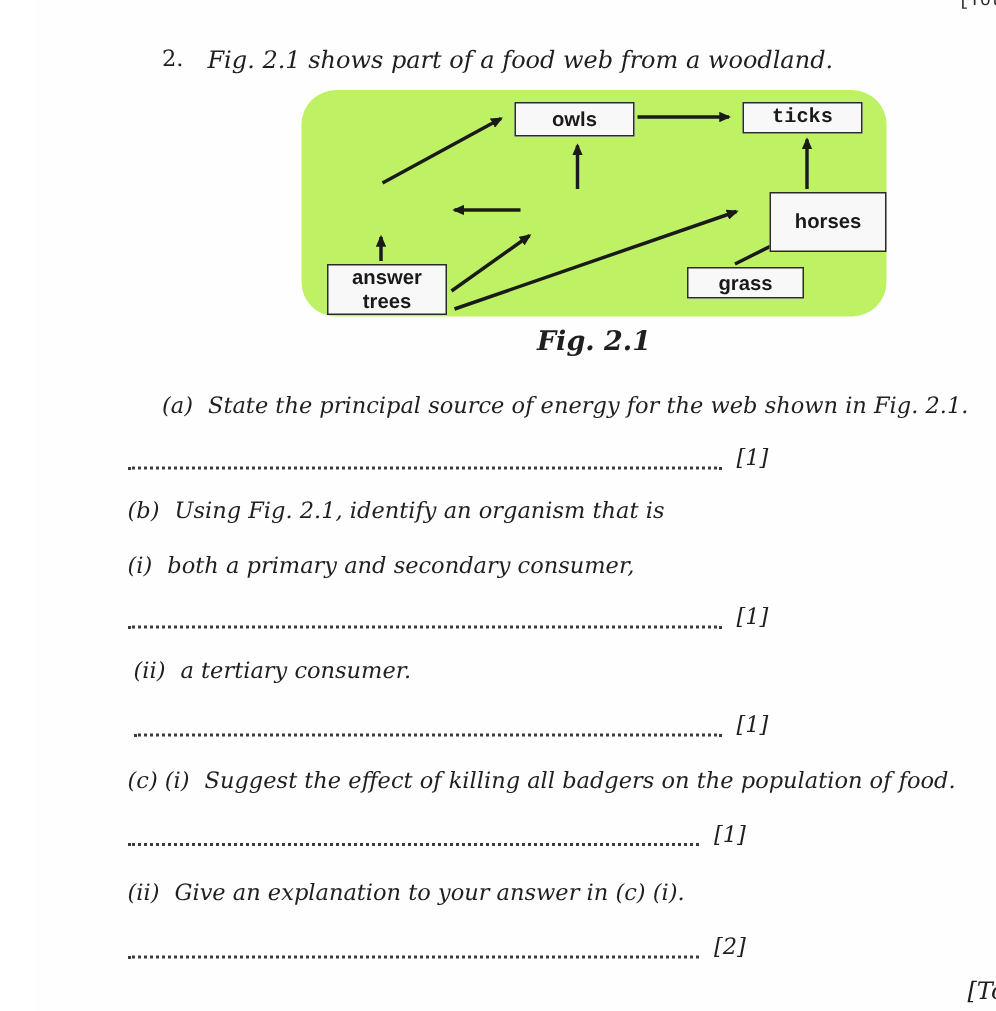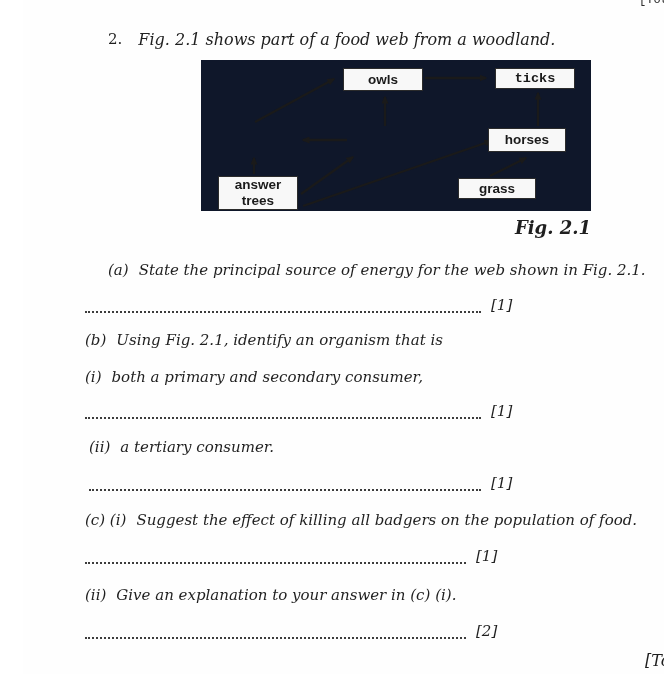--- a/index.html
+++ b/index.html
@@ -16,37 +16,38 @@
     font-family:"DejaVu Serif", serif;
     font-style:italic;
     color:#1f1f1f;
   }
   .abs{position:absolute;}
   .intro-row{display:flex;gap:16px;font-size:16px;white-space:nowrap;}
   .qnum{font-style:normal;font-size:15px;}
   
   .panel{
     left:178px;top:60px;width:390px;height:151px;
-    background:#0f172a;
+    background:#bef264;
+    border-radius:23px;
   }
   .panel svg{position:absolute;left:0;top:0;}
   .node{
     position:absolute;
     background:#f8f8f8;
     border:1.6px solid #2b2b2b;
     display:flex;align-items:center;justify-content:center;
     font-family:"Liberation Sans", sans-serif;
     font-size:13.5px;font-weight:600;color:#1a1a1a;
     box-sizing:border-box;
     text-align:center;line-height:1.15;
   }
   .node .wrap2{display:inline-block;width:52px;}
   .caption{
     left:178px;top:217px;width:390px;
-    text-align:right;font-size:18px;font-weight:bold;
+    text-align:center;font-size:18px;font-weight:bold;
   }
   
   .part-row{display:flex;gap:10px;font-size:15px;white-space:nowrap;}
   .answer-row{display:flex;align-items:flex-end;gap:10px;height:19px;}
   .dots{
     display:inline-block;height:16px;
     border-bottom:2px dotted #3c3c3c;
   }
   .marks{font-size:15px;line-height:15px;}
   .top-clip{
@@ -84,21 +85,21 @@
       <line x1="102" y1="146" x2="290" y2="81" stroke="#1a1a1a" stroke-width="2.3" marker-end="url(#ah)"></line>
       <line x1="289" y1="116" x2="325" y2="98" stroke="#1a1a1a" stroke-width="2.3" marker-end="url(#ah)"></line>
     </svg>
 
     <div class="node" style="left:142px;top:8px;width:80px;height:23px;">
         <span>owls</span>
       </div>
     <div class="node" style="left:294px;top:8px;width:80px;height:21px;font-family:Liberation Mono, monospace;">
         <span>ticks</span>
       </div>
-    <div class="node" style="left:287px;top:68px;width:78px;height:24px;">
+    <div class="node" style="left:312px;top:68px;width:78px;height:40px;">
         <span>horses</span>
       </div>
     <div class="node" style="left:17px;top:116px;width:80px;height:34px;">
         <span class="wrap2">answer trees</span>
       </div>
     <div class="node" style="left:257px;top:118px;width:78px;height:21px;">
         <span>grass</span>
       </div>
   </div>
 

